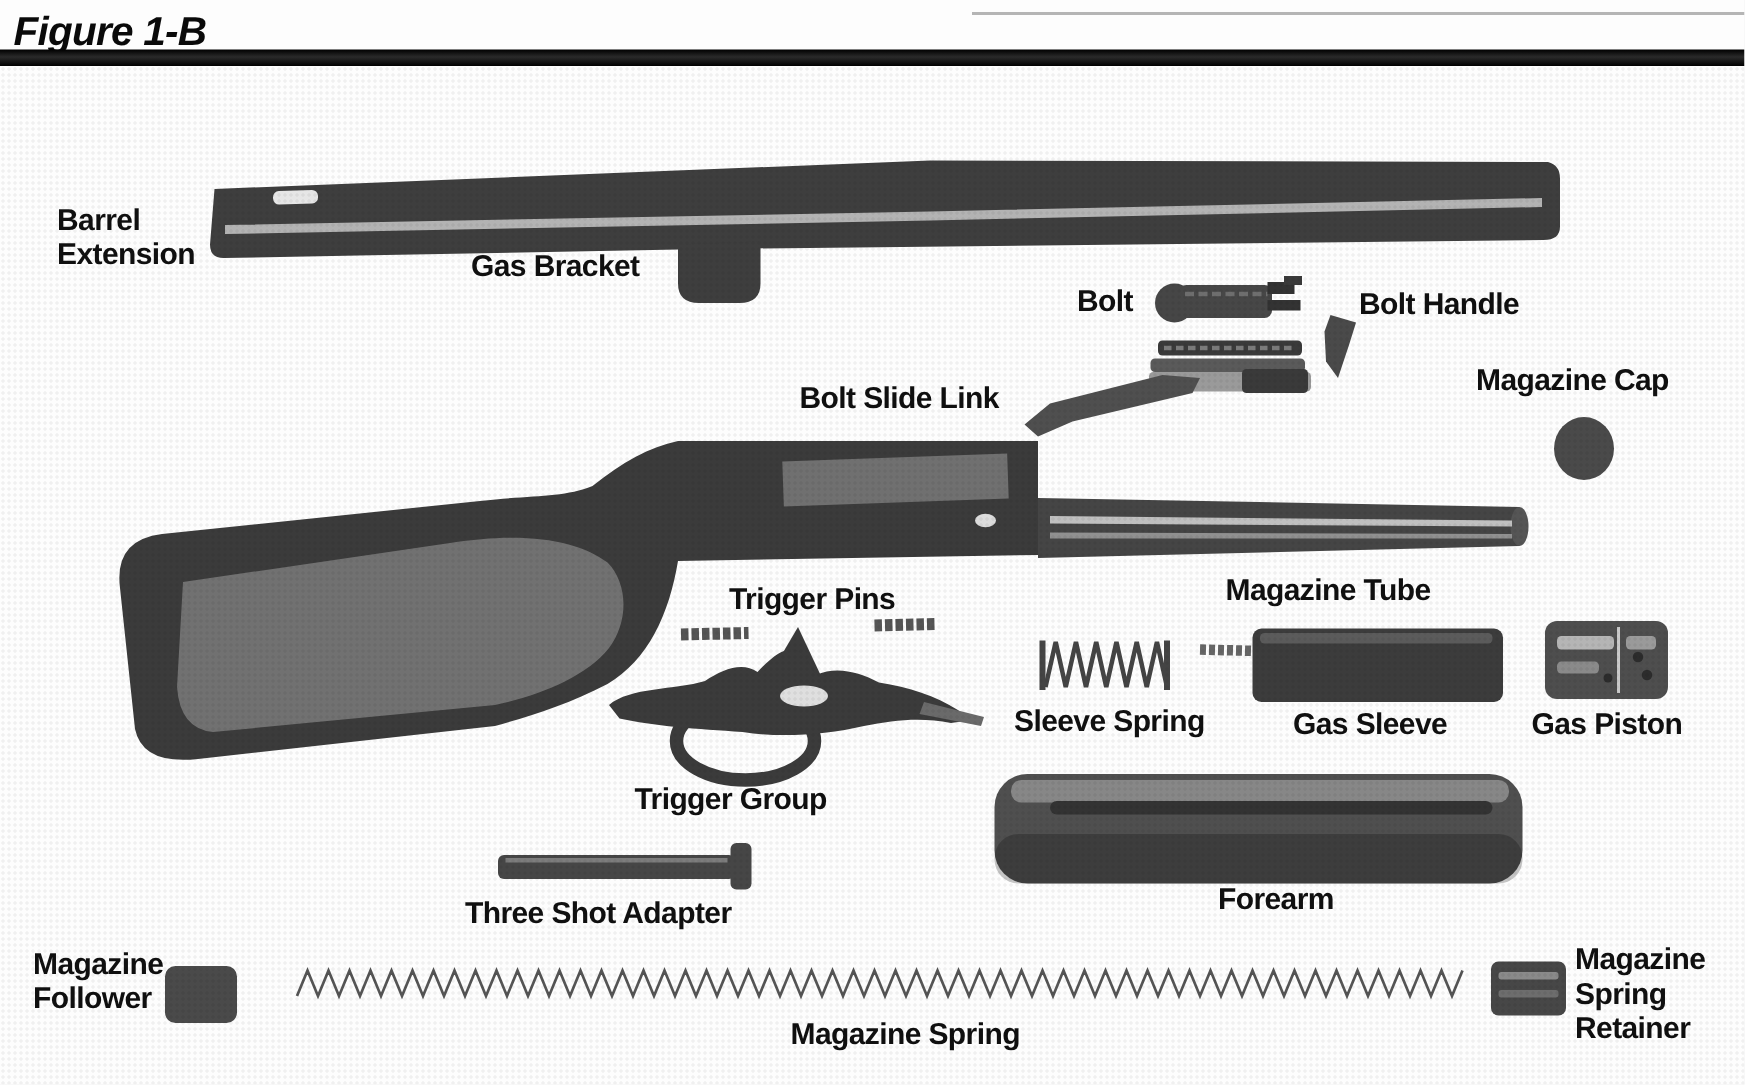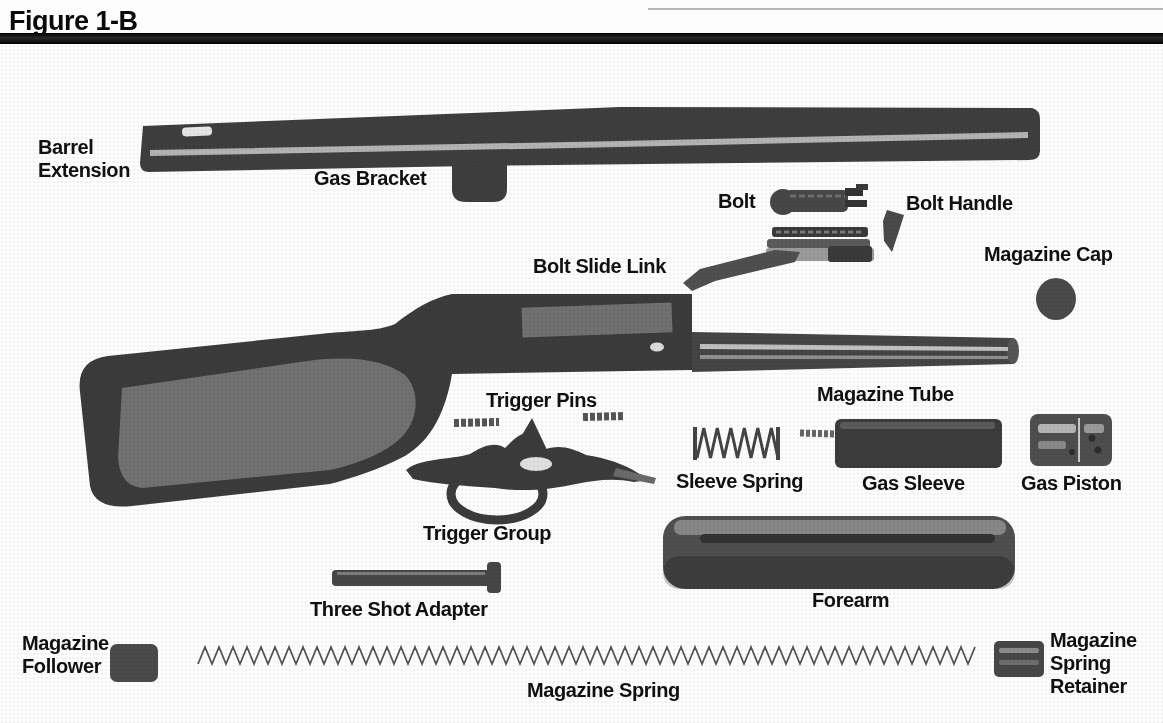--- a/index.html
+++ b/index.html
@@ -8,21 +8,21 @@
     background:#e9e9e9;
   }
   .page{
     position:relative;
     width:1163px;height:723px;
     background:#fdfdfd;
     overflow:hidden;
   }
   .figure-title{
     position:absolute;left:9px;top:6px;
-    font-size:27px;font-weight:700;
+    font-size:27px;font-weight:700;font-style:italic;
     letter-spacing:-0.5px;color:#0a0a0a;
   }
   .title-bar{
     position:absolute;left:0;top:33px;width:1163px;height:11px;
     background:linear-gradient(#000 0%,#2a2a2a 45%,#000 100%);
   }
   .top-thin-line{
     position:absolute;left:648px;top:8px;width:515px;height:2px;
     background:#b5b5b5;
   }

